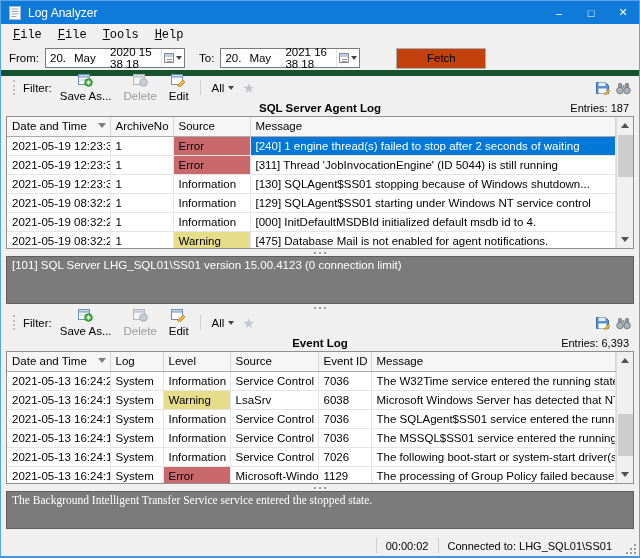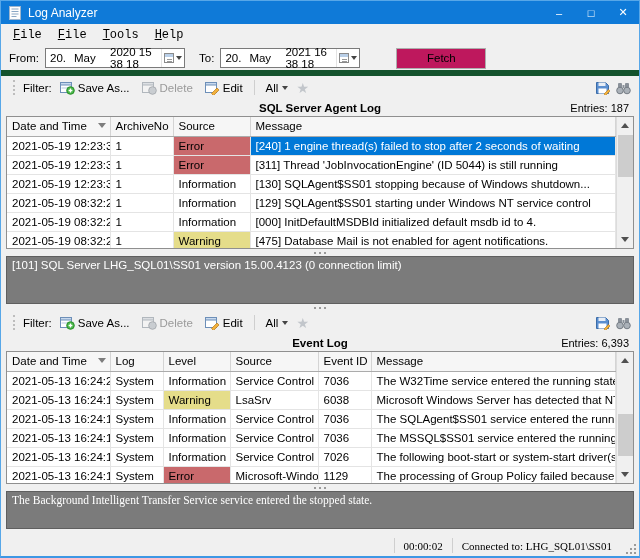--- a/index.html
+++ b/index.html
@@ -30,27 +30,27 @@
   .datepicker { width:140px; height:20px; background:#fff; border:1px solid #7a7a7a;
                 display:flex; align-items:center; padding:0 2px 0 4px; }
   .dp-day { width:24px; }
   .dp-month { width:36px; }
   .dp-time { flex:1; }
   .dp-btn { display:flex; align-items:center; gap:2px; padding-left:2px; border-left:1px solid #e3e3e3; height:100%; }
   .cal-ico { width:10px; height:10px; border:1px solid #8a8a8a; background:
       linear-gradient(#b9cfe8 0 3px, #fff 3px); position:relative; }
   .cal-ico:after { content:""; position:absolute; left:2px; top:5px; width:5px; height:1px; background:#9a9a9a; box-shadow:0 2px 0 #9a9a9a; }
   .dd-arrow { width:0; height:0; border-left:3.5px solid transparent; border-right:3.5px solid transparent; border-top:4px solid #444; }
-  .fetch-btn { width:90px; height:21px; margin-left:30px; background:#be185d; border:1px solid #adadad;
+  .fetch-btn { width:90px; height:21px; margin-left:30px; background:#c2410c; border:1px solid #adadad;
                font-size:11.5px; font-family:"Liberation Sans",sans-serif; }
 
   
   .filterbar { height:23px; display:flex; align-items:center; padding-left:12px; gap:4px; flex:0 0 auto; }
   .grip { width:3px; height:15px; border-left:2px dotted #bdbdbd; margin-right:3px; }
-  .tool-btn { display:flex; align-items:center; gap:3px; padding:2px 4px; }
+  .tool-btn { display:flex; align-items:center; gap:3px; padding:2px 4px;flex-direction:column; }
   .tool-btn.disabled { color:#9a9a9a; }
   .tb-sep { width:1px; height:15px; background:#cfcfcf; margin:0 3px; }
   .scope { display:flex; align-items:center; gap:4px; padding:2px 4px; }
   .star { font-size:14px; color:#c2c6cb; line-height:1; }
   .fb-right { margin-left:auto; display:flex; gap:6px; padding-right:8px; }
 
   
   .section-head { height:17px; display:flex; align-items:center; position:relative; flex:0 0 auto; }
   .section-title { position:absolute; left:0; right:0; text-align:center; font-weight:bold; font-size:11.5px; }
   .entries { margin-left:auto; padding-right:10px; font-size:11px; position:relative; }
@@ -85,21 +85,21 @@
   
   .splitter { height:7px; display:flex; align-items:center; justify-content:center; gap:3px; flex:0 0 auto; }
   .splitter i { width:2px; height:2px; background:#9a9a9a; }
   .detailpanel { margin:0 5px; background:#7b7b7b; border:1px solid #5f5f5f; color:#fff;
                  padding:2px 5px; font-size:11.5px; overflow:hidden; flex:0 0 auto; }
   #detail1 { height:48px; }
   #detail2 { flex:1 1 auto; margin-bottom:6px;font-family:Liberation Serif, serif; }
 
   
   .statusbar { height:21px; background:#f0f0f0; display:flex; align-items:center; justify-content:flex-end;
-               font-size:11px; flex:0 0 auto;font-family:Liberation Serif, serif; }
+               font-size:11px; flex:0 0 auto; }
   .status-item { padding:0 9px; border-left:1px solid #cfcfcf; height:15px; display:flex; align-items:center; }
   .resize-grip { width:14px; height:14px; margin:4px 2px 0 2px; position:relative; }
   .resize-grip i { position:absolute; width:2px; height:2px; background:#9a9a9a; }
   .resize-grip i:nth-child(1){ right:1px; bottom:1px; }
   .resize-grip i:nth-child(2){ right:5px; bottom:1px; }
   .resize-grip i:nth-child(3){ right:1px; bottom:5px; }
   .resize-grip i:nth-child(4){ right:9px; bottom:1px; }
   .resize-grip i:nth-child(5){ right:1px; bottom:9px; }
   .resize-grip i:nth-child(6){ right:5px; bottom:5px; }
 

